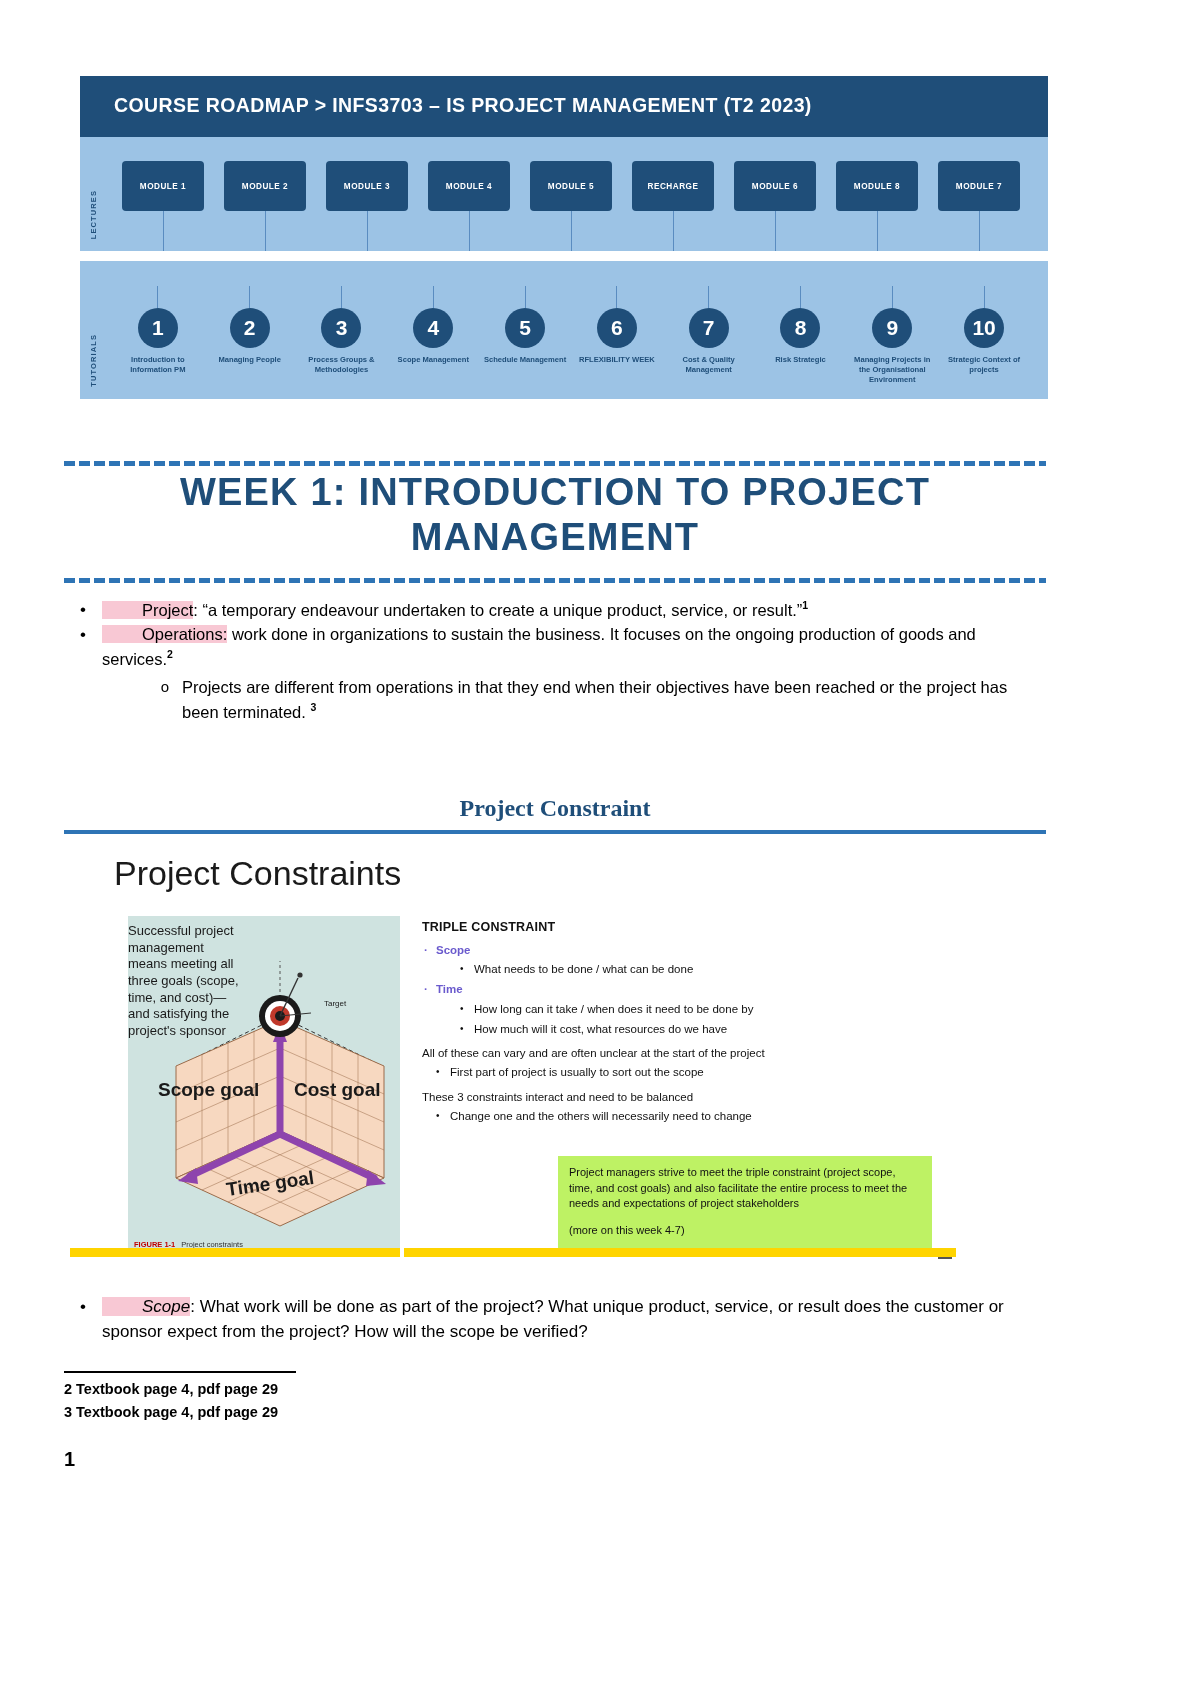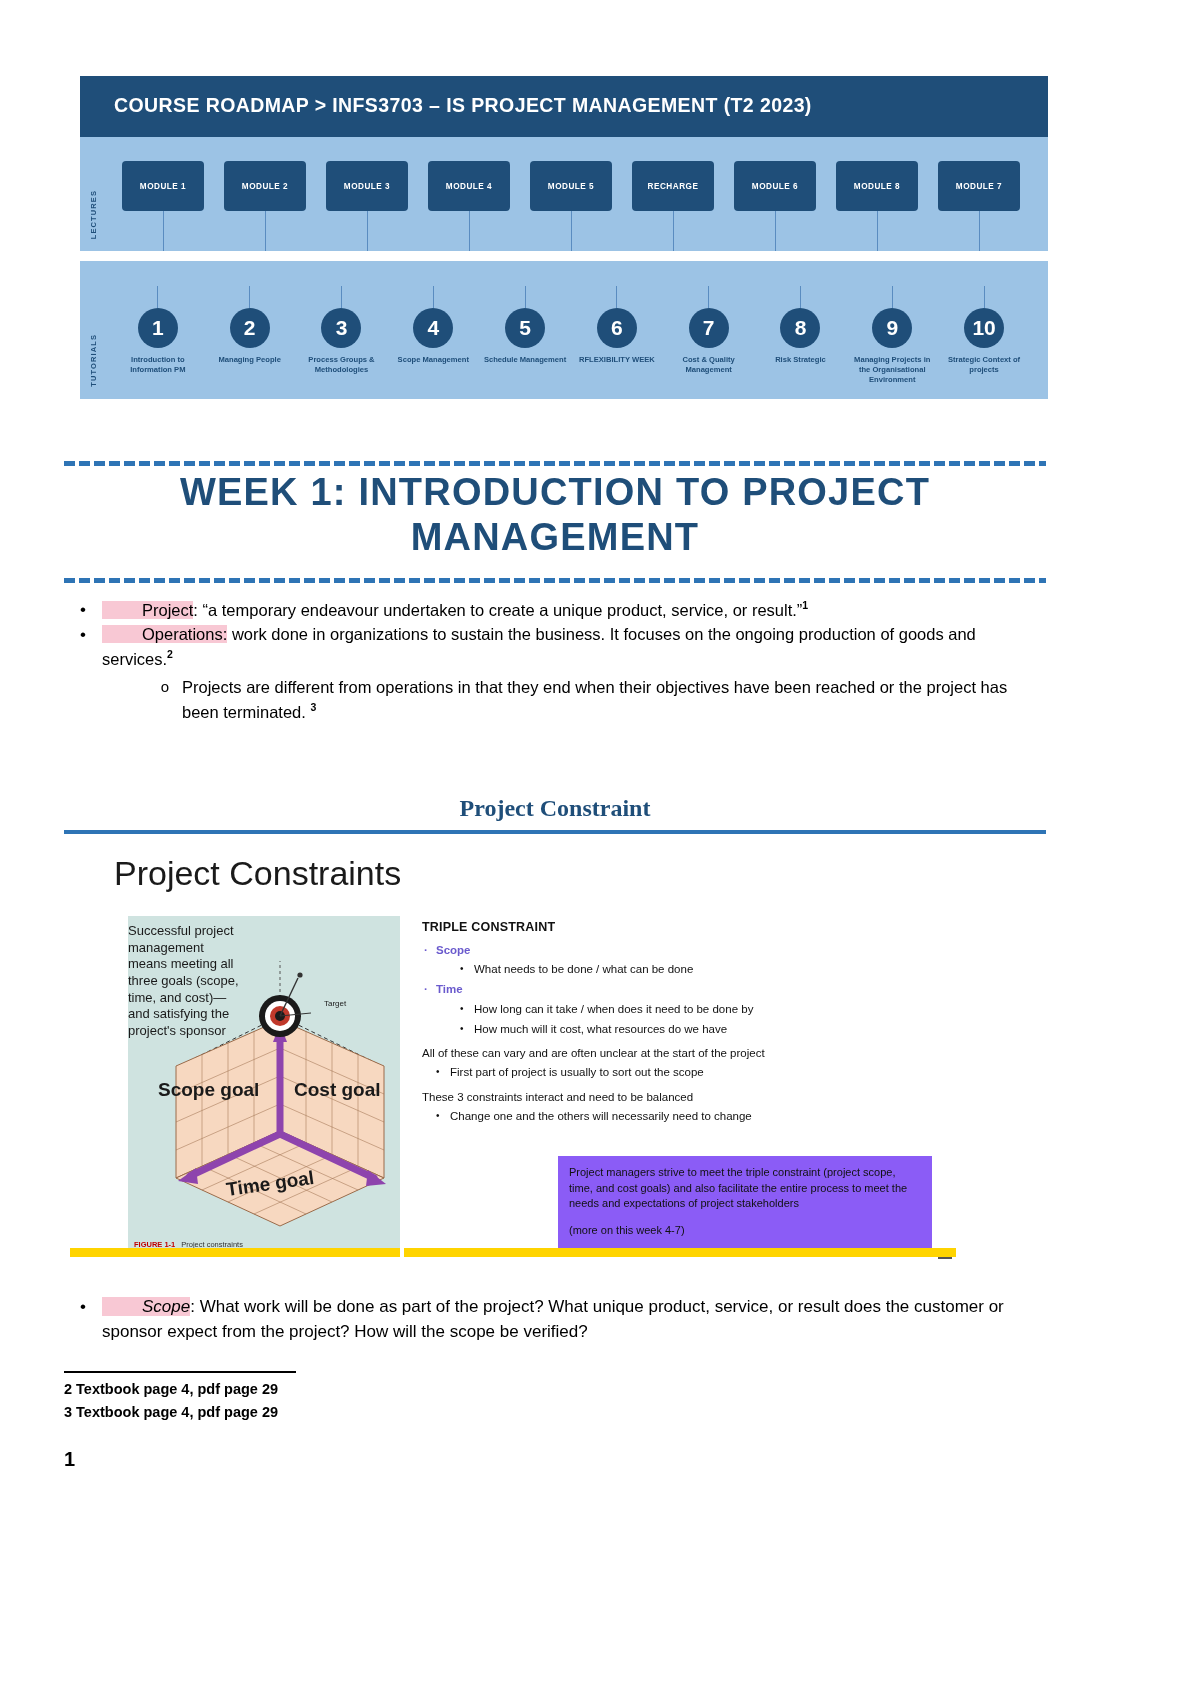--- a/index.html
+++ b/index.html
@@ -284,21 +284,21 @@
   .tc .l2 { padding-left: 52px; position: relative; margin-bottom: 3px; }
   .tc .l2::before { content: "•"; position: absolute; left: 38px; font-size: 10px; }
   .tc .p { margin: 7px 0 2px 0; }
   .tc .l1b { padding-left: 28px; position: relative; margin-bottom: 2px; }
   .tc .l1b::before { content: "•"; position: absolute; left: 14px; font-size: 10px; }
 
   .pink-box {
     position: absolute;
     left: 492px; top: 316px;
     width: 374px;
-    background: #8b5cf6;
+    background: #bef264;
     padding: 9px 11px 11px 11px;
     font-size: 11px;
     line-height: 1.42;
     color: #111111;
   }
   .pink-box p { margin: 0; }
   .pink-box p + p { margin-top: 11px; }
 
   .yellow-bar-left {
     position: absolute;

